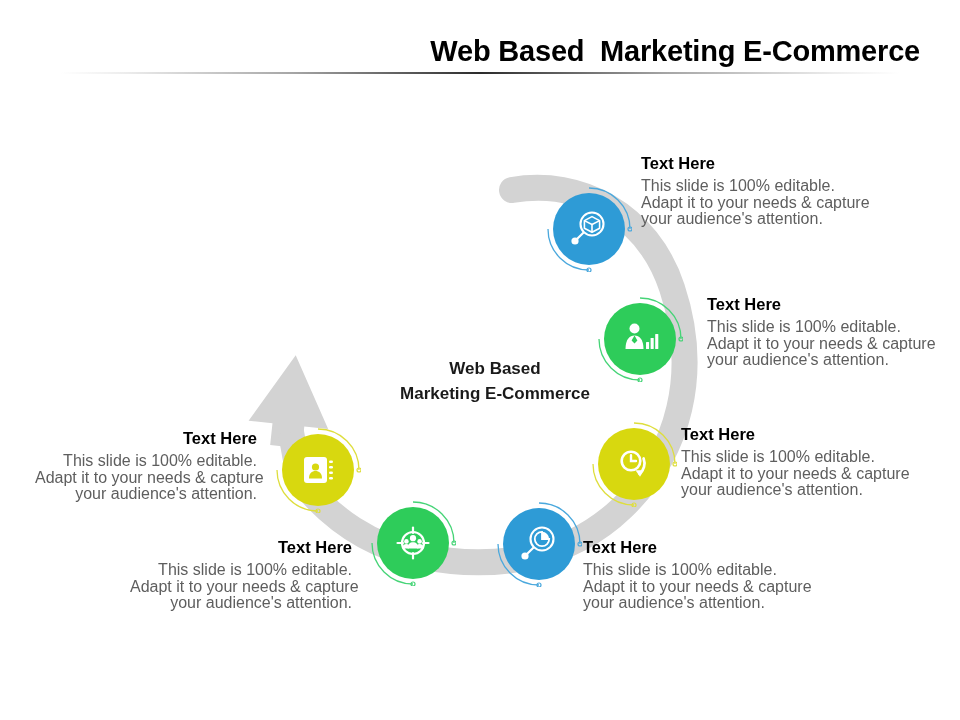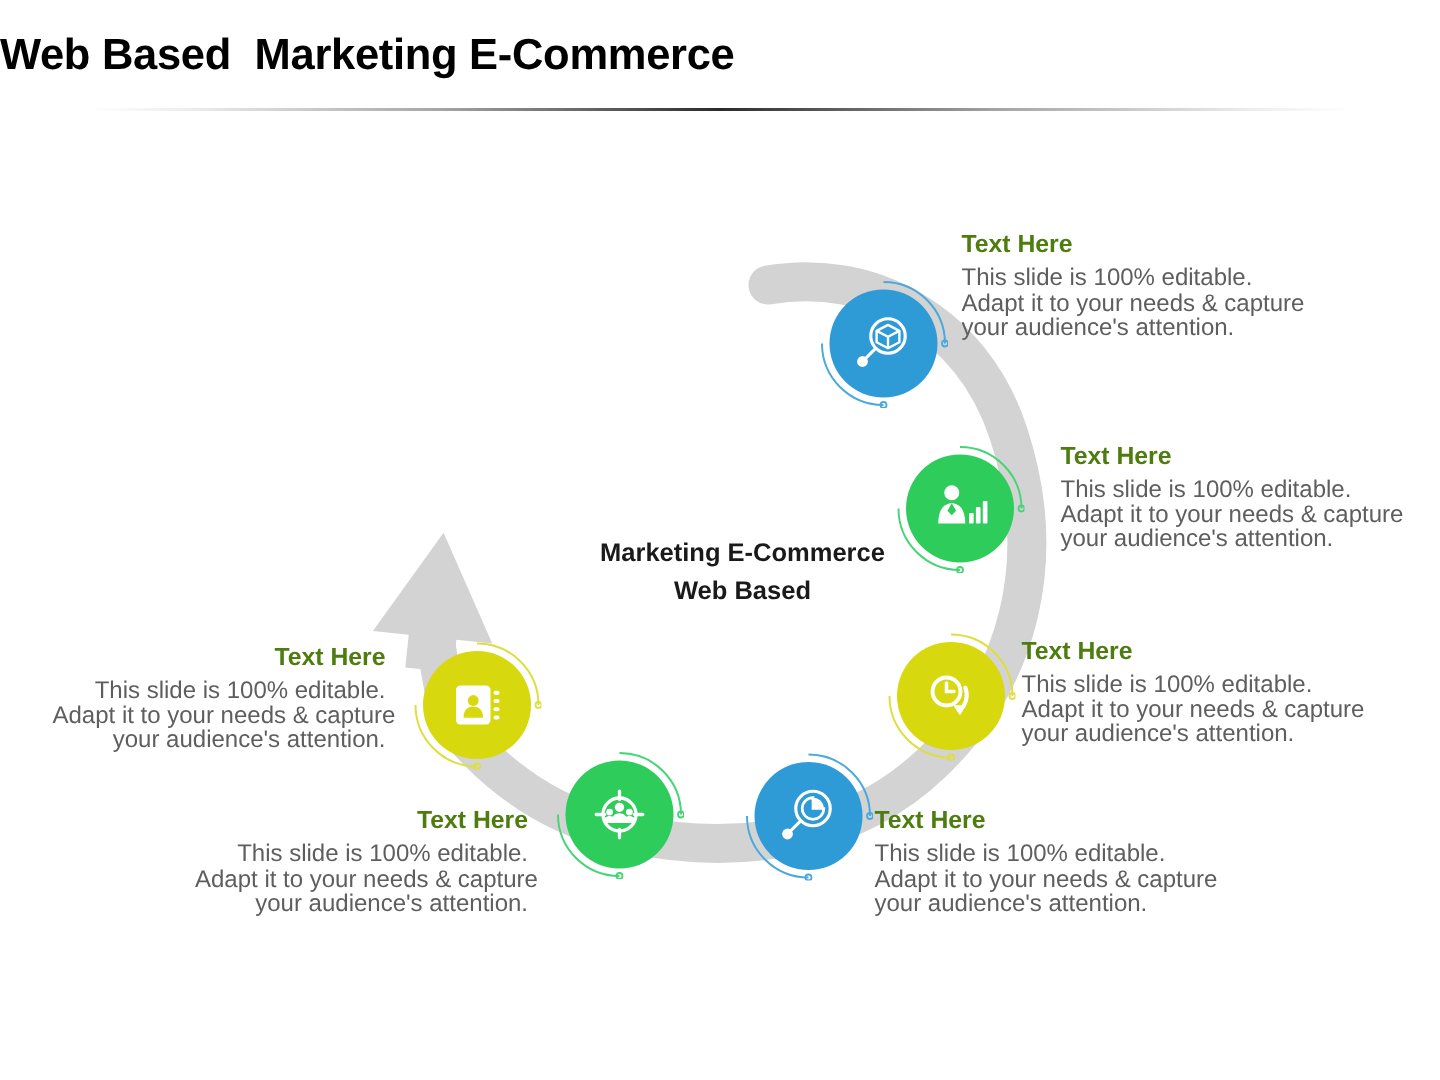--- a/index.html
+++ b/index.html
@@ -16,24 +16,24 @@
     position: relative;
     width: 960px;
     height: 720px;
     background: #ffffff;
     overflow: hidden;
   }
 
   
   #slide-title {
     position: absolute;
-    top: 21px;
+    top: 35px;
     left: 0;
     width: 920px;
-    text-align: left;
+    text-align: right;
     font-size: 29px;
     font-weight: bold;
     color: #000000;
     letter-spacing: -0.2px;
     white-space: pre;
   }
   #title-rule {
     position: absolute;
     top: 72px;
     left: 60px;
@@ -73,21 +73,21 @@
   }
   #center-label .cl-line { display: block; white-space: pre; }
 
   
   .block {
     position: absolute;
   }
   .block .bt {
     font-size: 16.5px;
     font-weight: bold;
-    color: #4d7c0f;
+    color: #000000;
     line-height: 20px;
     margin-bottom: 5px;
     white-space: pre;
   }
   .block .bd {
     font-size: 16px;
     color: #5e5e5e;
     line-height: 16.5px;
   }
   .block .bd span { display: block; white-space: pre; }
@@ -157,22 +157,22 @@
 
       <g>
         <polygon points="291,355 331,425 307,425 307,447 275,447 275,425 251,425" fill="#d3d3d3" transform="rotate(6 291 400)"></polygon>
       </g>
 
       <path d="M 300 483 L 291 432" stroke="#d3d3d3" stroke-width="26" fill="none"></path>
     </svg>
   </div>
 
   <div id="center-label">
+    <span class="cl-line">Web Based</span>
     <span class="cl-line">Marketing E-Commerce</span>
-    <span class="cl-line">Web Based</span>
   </div>
 
   <div class="node" id="node-1">
     <svg class="ring" viewBox="0 0 86 86">
       <path d="M 43 2 A 41 41 0 0 1 84 43" fill="none" stroke="#4aa8dd" stroke-width="1.3"></path>
       <path d="M 84 43 A 41 41 0 0 1 43 84" fill="none" stroke="#4aa8dd" stroke-width="1.3" opacity="0"></path>
       <path d="M 2 43 A 41 41 0 0 0 43 84" fill="none" stroke="#4aa8dd" stroke-width="1.3"></path>
       <circle cx="84" cy="43" r="2" fill="none" stroke="#4aa8dd" stroke-width="1.2"></circle>
       <circle cx="43" cy="84" r="2" fill="none" stroke="#4aa8dd" stroke-width="1.2"></circle>
     </svg>

